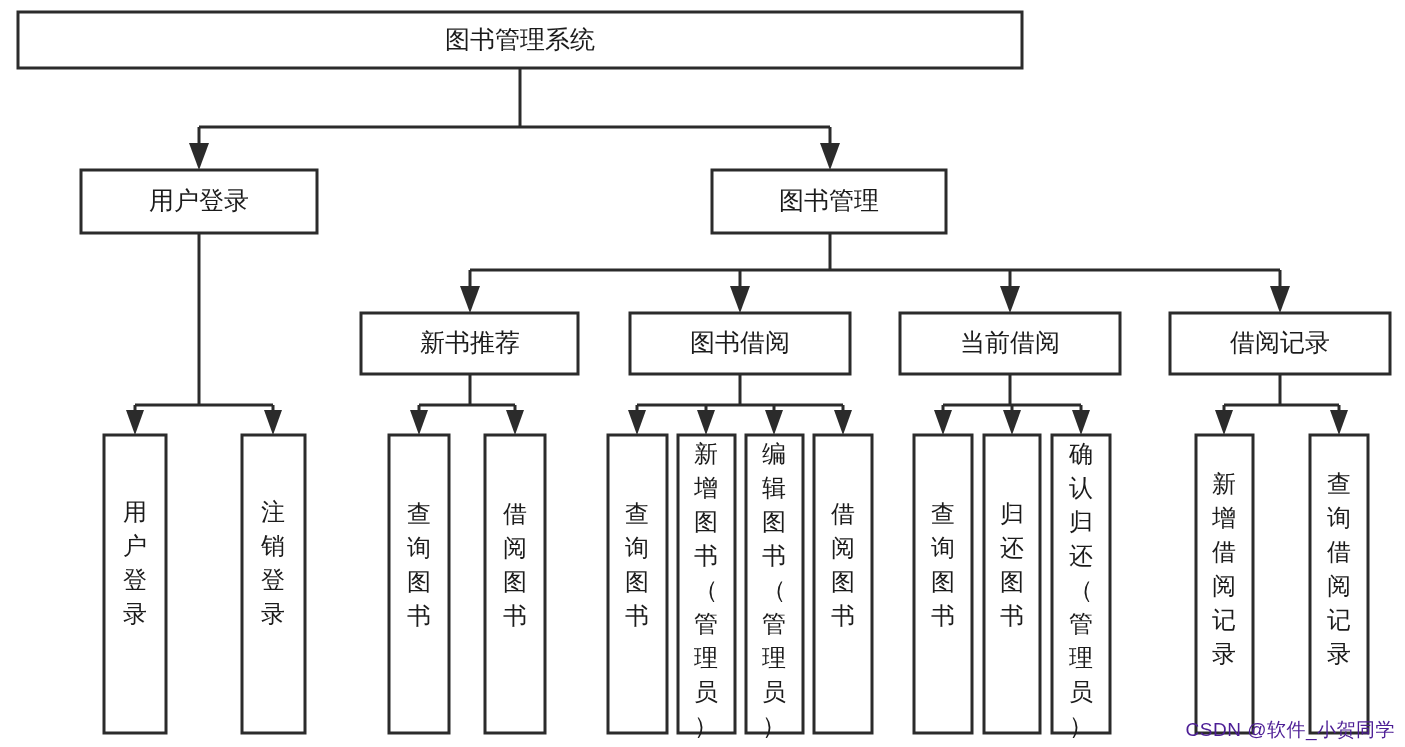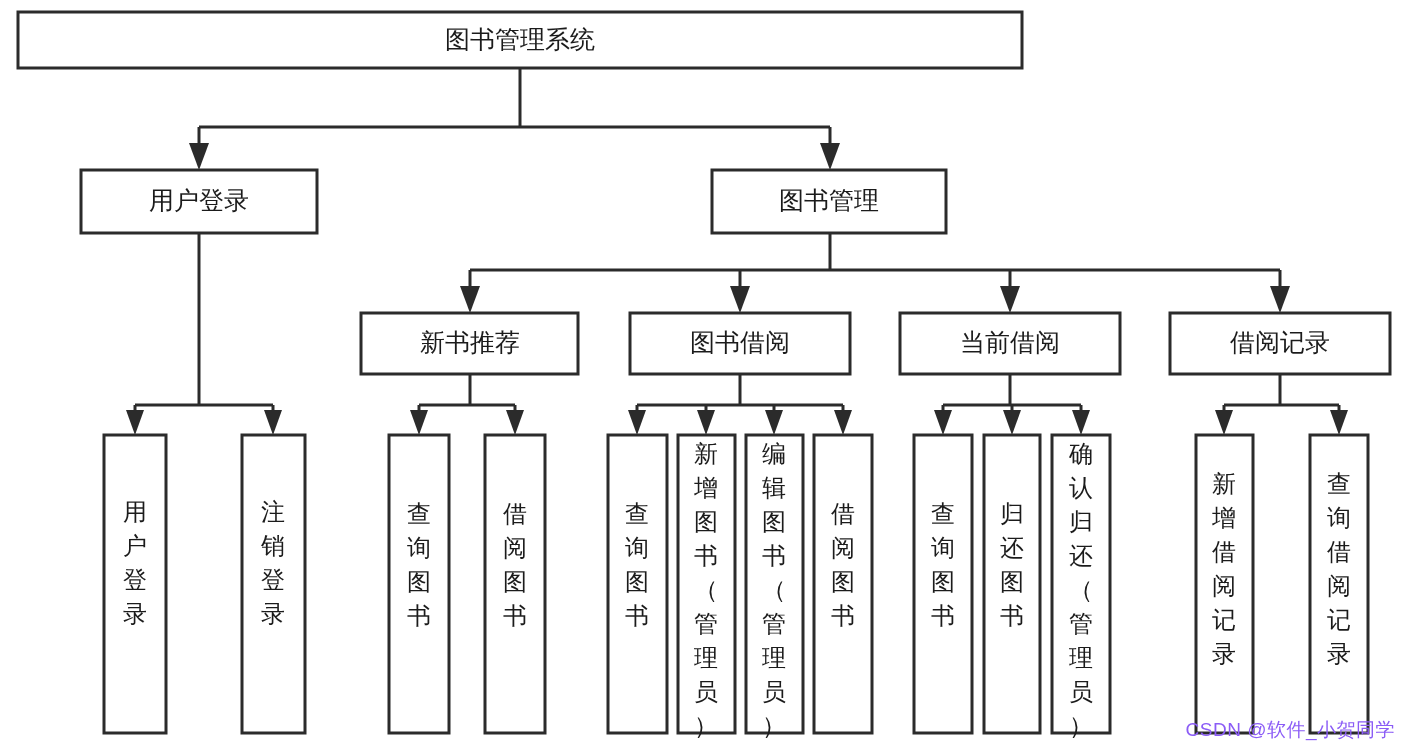--- a/index.html
+++ b/index.html
@@ -17,21 +17,21 @@
     font-family:"Liberation Sans","DejaVu Sans",sans-serif;
     fill:#1b1b1b;
     text-anchor:middle;
   }
   .label-h{font-size:25px;dominant-baseline:middle;}
   .label-v{font-size:24px;}
   .watermark{
     position:absolute;
     right:10px;bottom:4px;
     font-size:19px;
-    color:#8b5cf6;
+    color:#4c1d95;
     font-family:"Liberation Sans","DejaVu Sans",sans-serif;
     white-space:nowrap;
     letter-spacing:0.5px;
   }
 </style>
 </head>
 <body>
 
 <div id="diagram-root">
   <svg width="1405" height="747" viewBox="0 0 1405 747">

